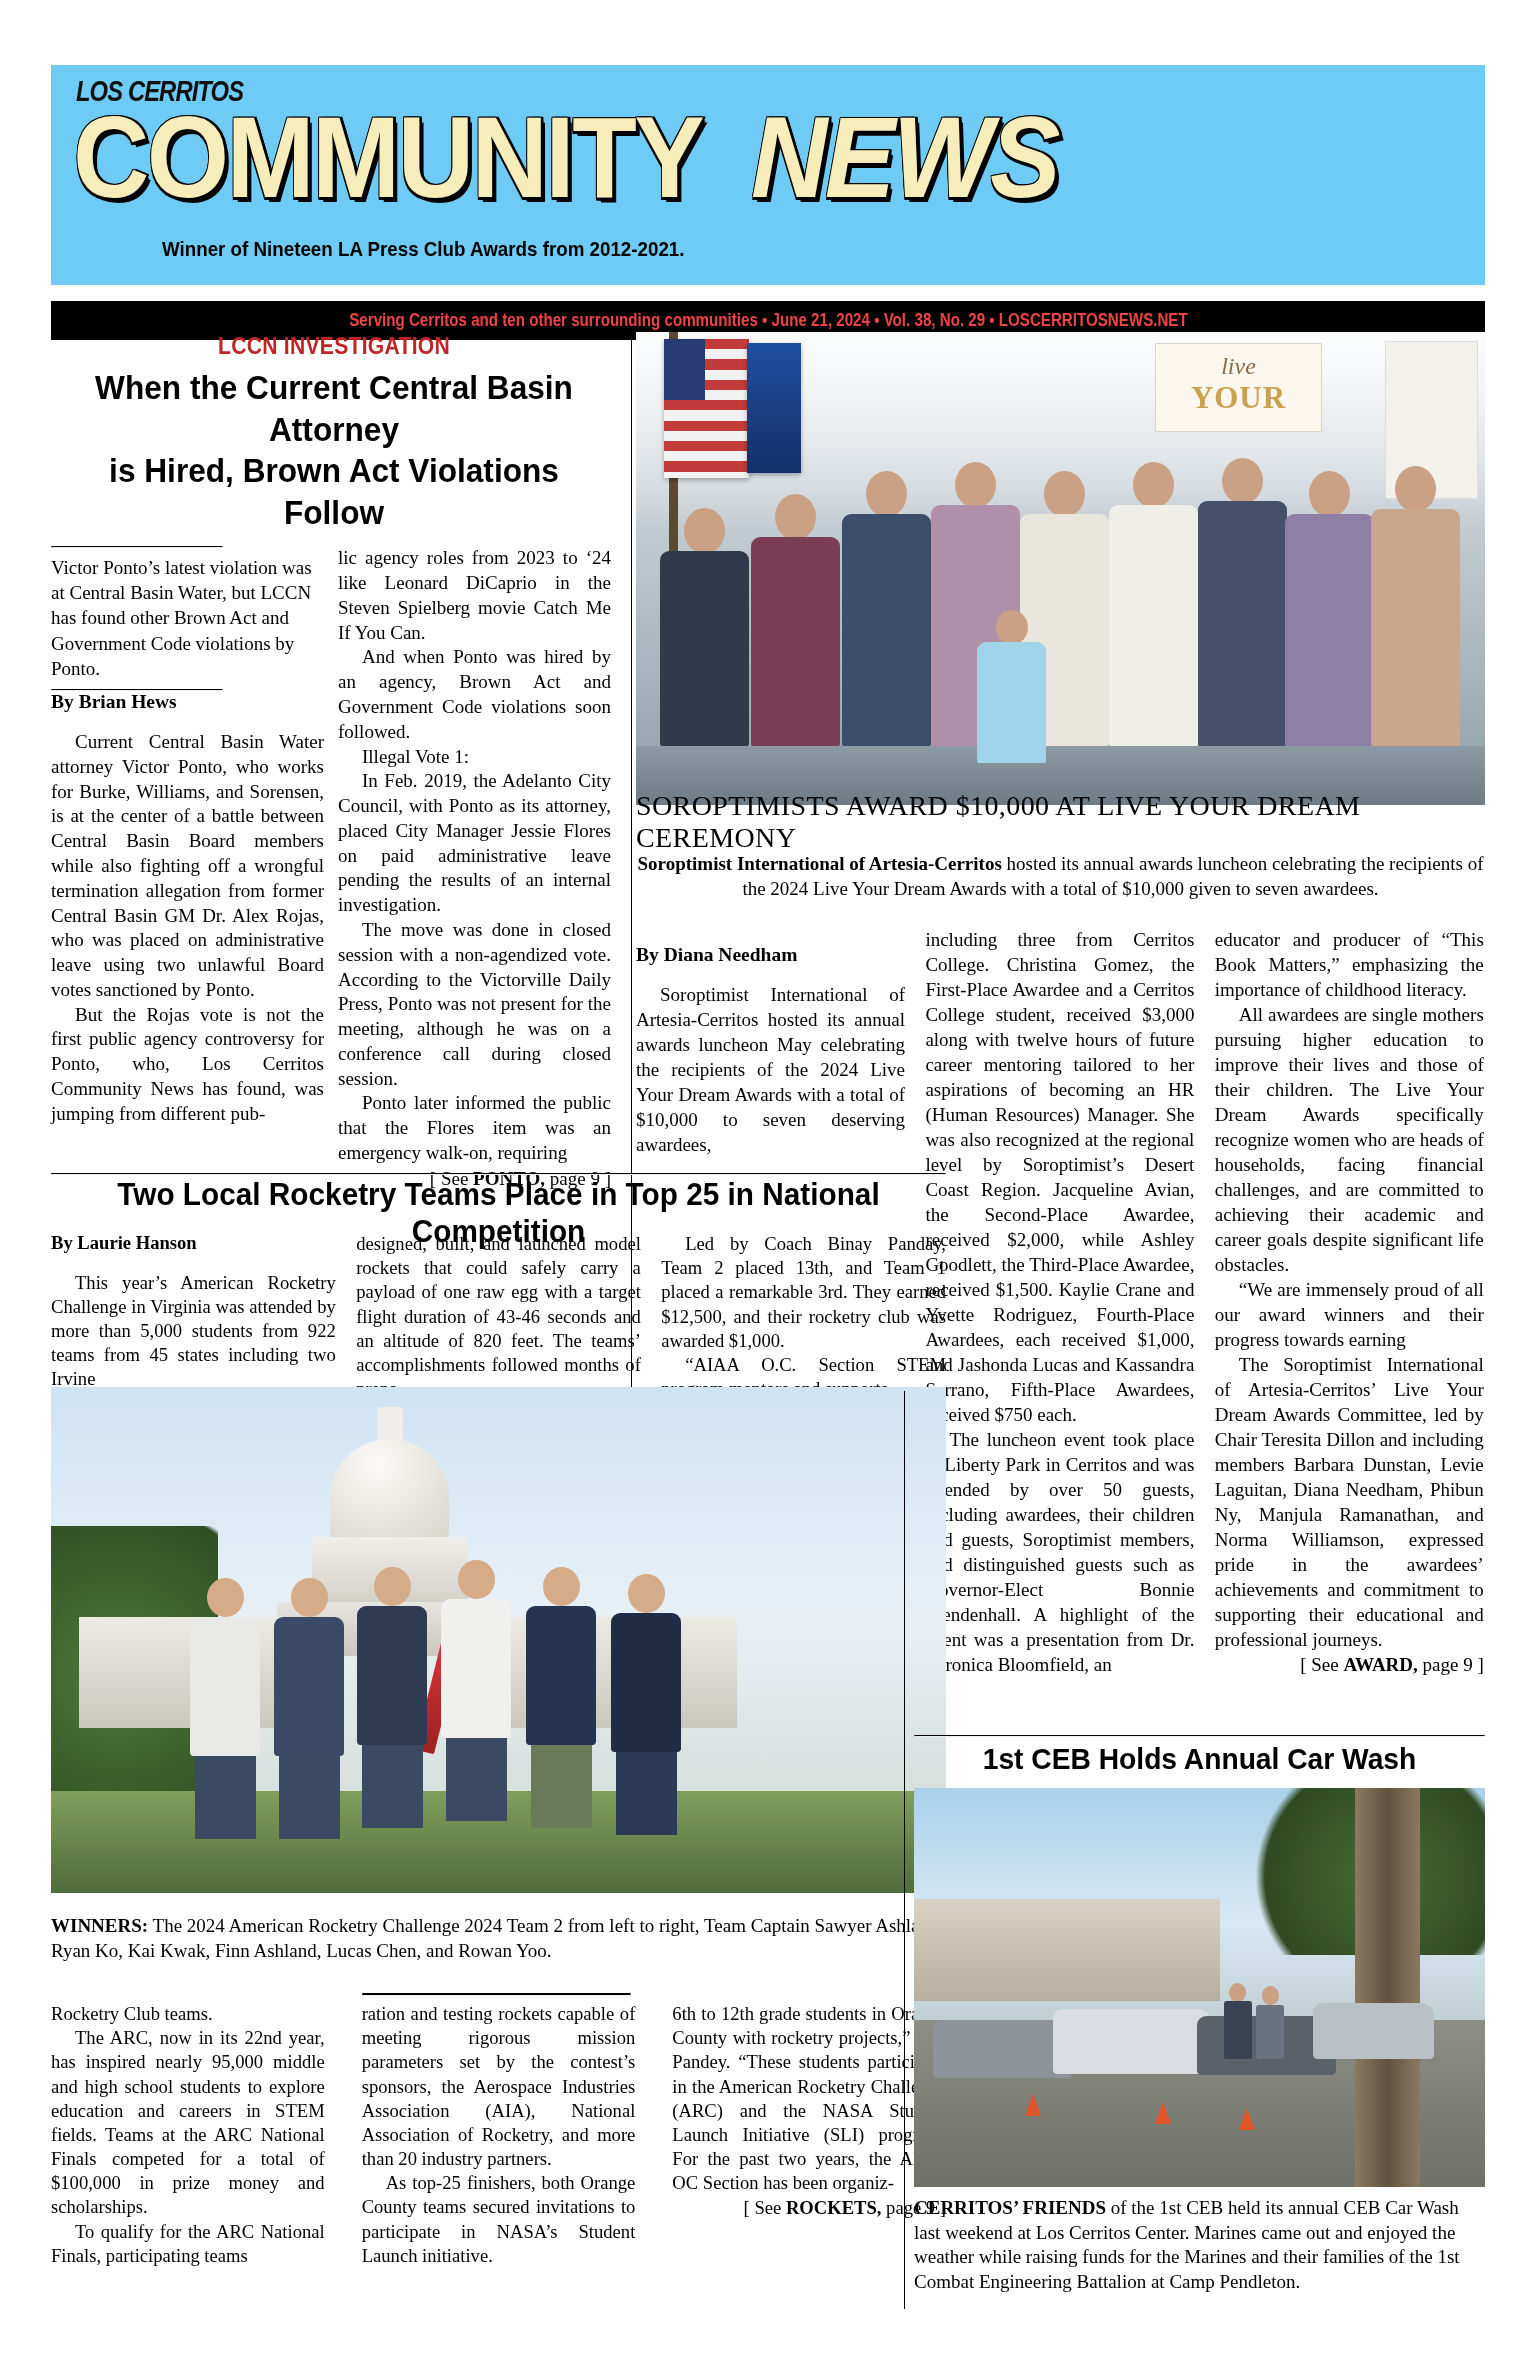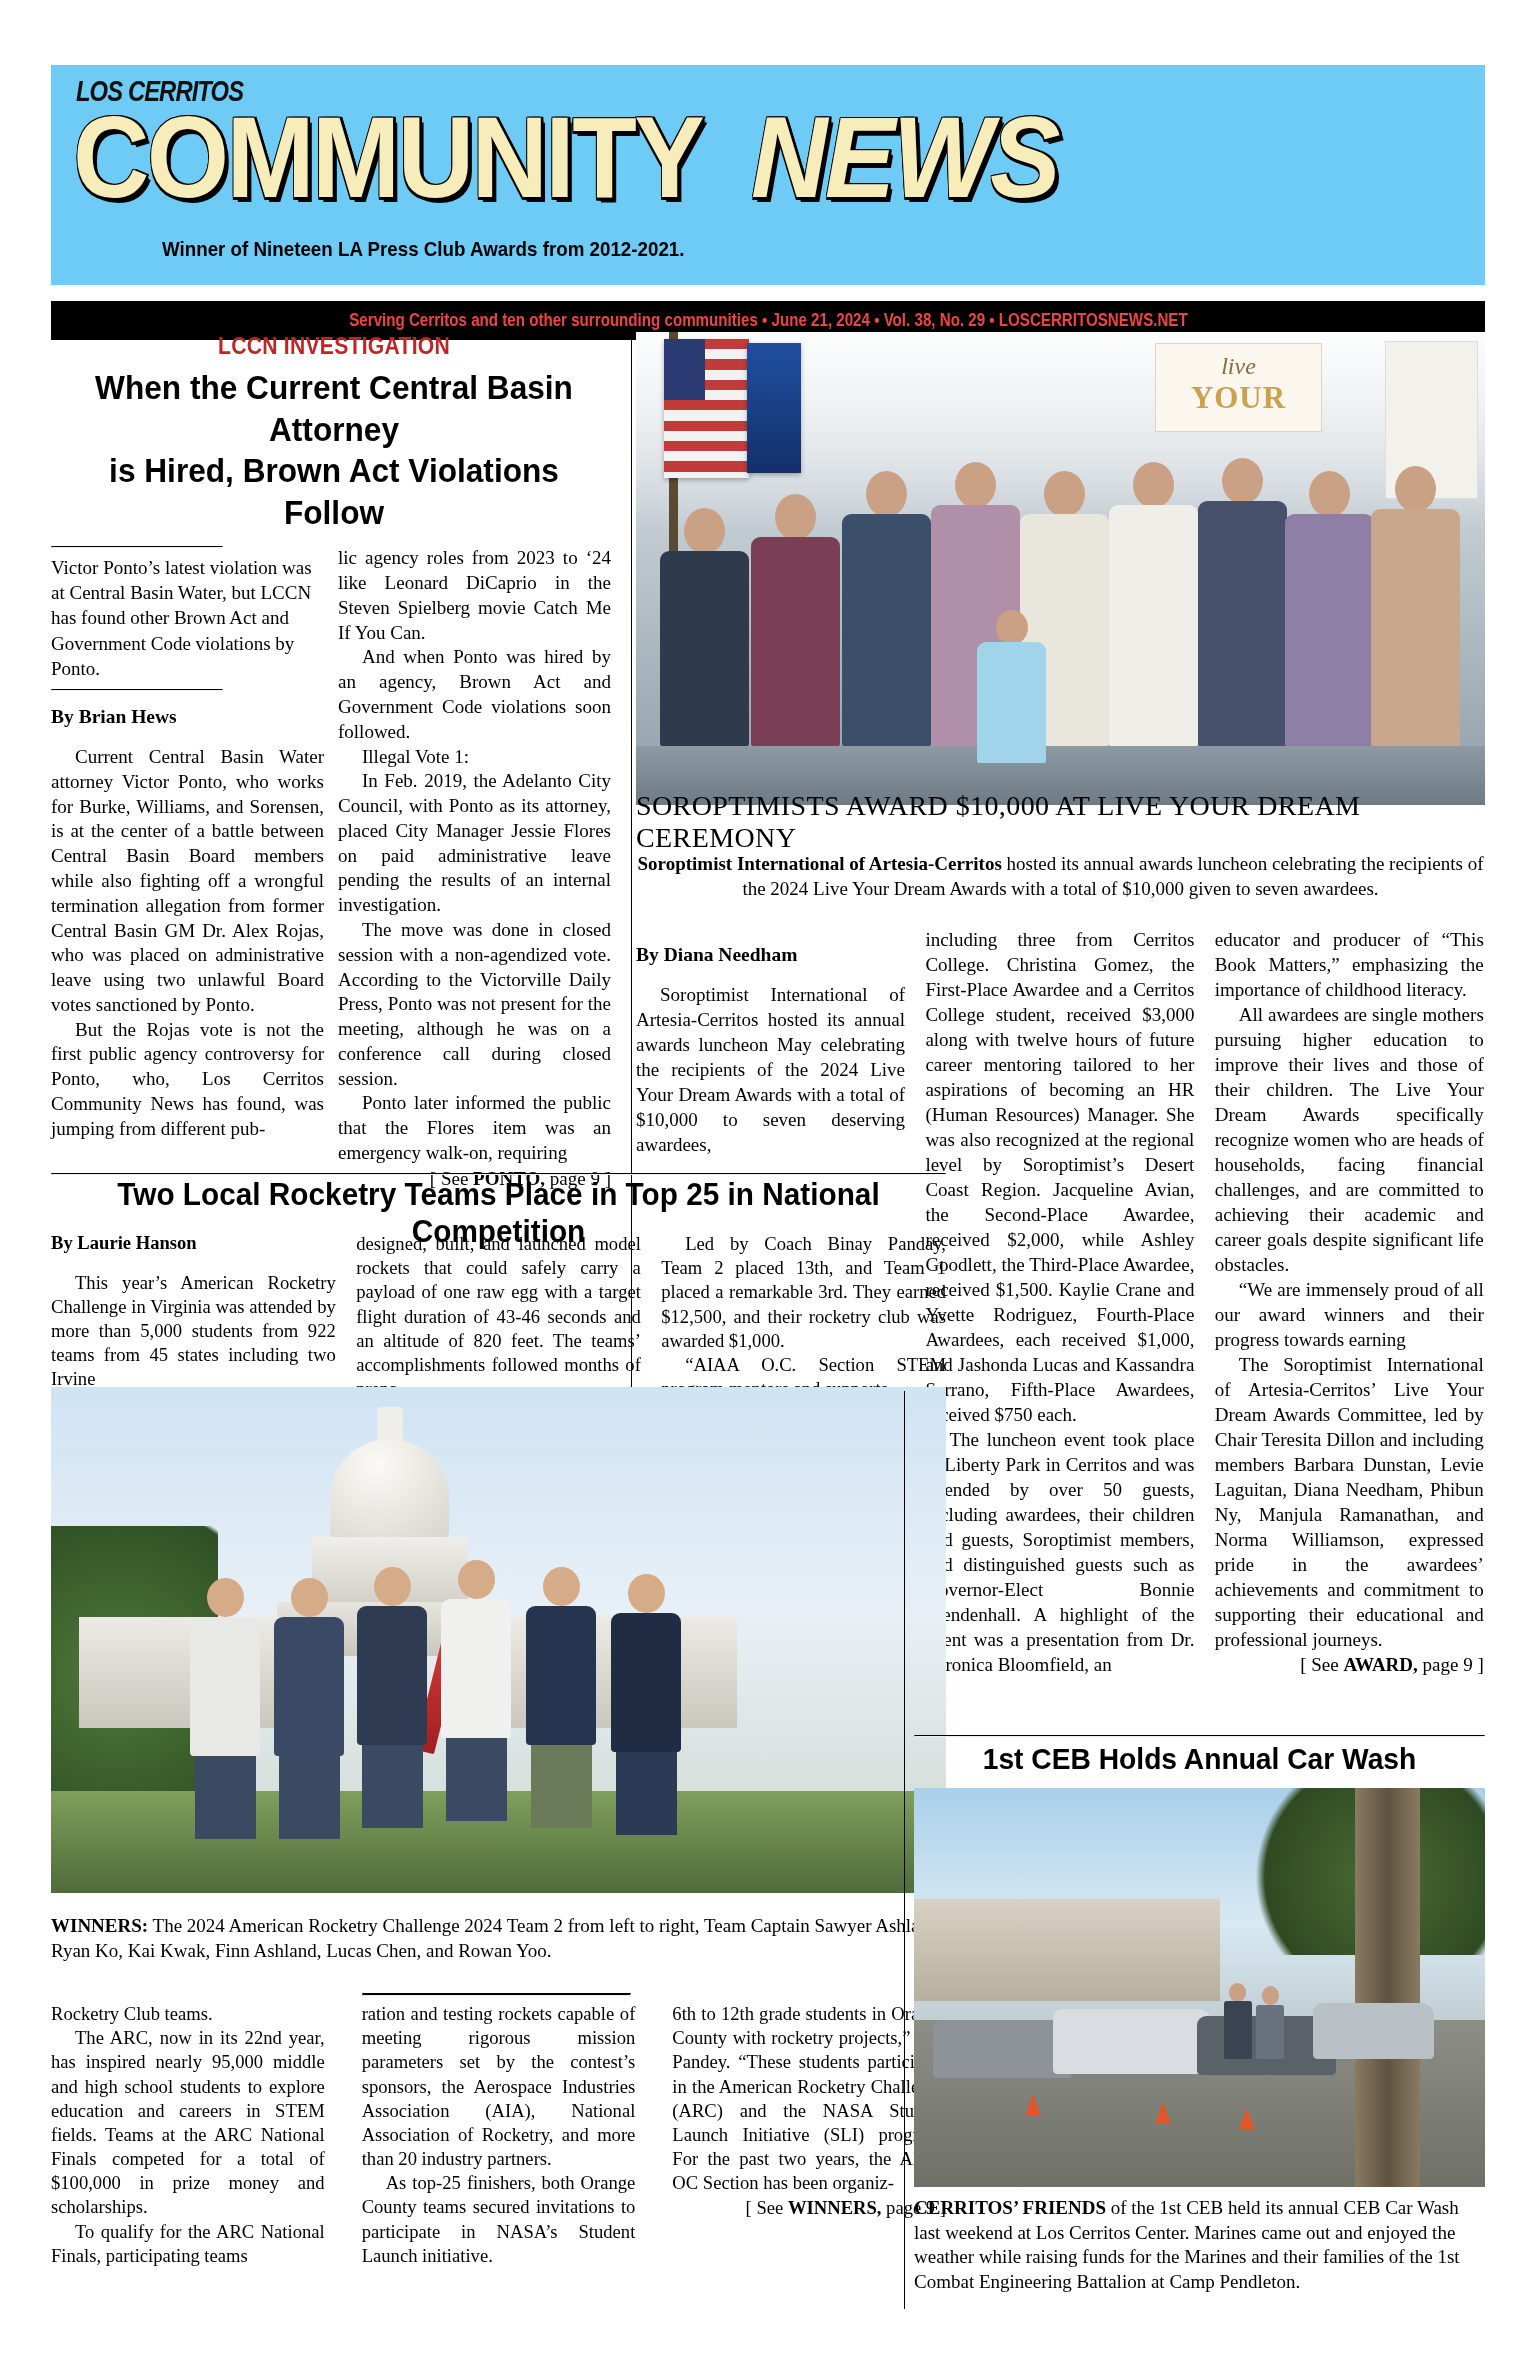--- a/index.html
+++ b/index.html
@@ -76,21 +76,21 @@
     font-weight:700; font-size:34px; line-height:1.22;
     margin-top:7.4px;
     transform:scaleX(0.93);
   }
   .lead-cols { display:flex; gap:14px; margin-top:13px; }
   .lead-col { width:273px; }
   .deck-rule-top { width:172px; border-top:1.9px solid #000; margin:0 0 6.5px 0; }
   .deck-rule-bot { width:172px; border-top:1.9px solid #000; margin:8.3px 0 0 0; }
   .deck-text { font-size:19px; line-height:1.33; }
   .byline {
-    font-weight:700; font-size:19.5px; margin-top:15px;
+    font-weight:700; font-size:19.5px; 
     font-family:"Liberation Serif", serif;
   }
   .body-p {
     font-size:19px; line-height:1.305; text-align:justify;
     text-indent:24px; margin:0;
     hyphens:auto; -webkit-hyphens:auto;
   }
   .body-p.first { margin-top:16.7px; }
   .jump {
     text-align:right; font-size:19px; margin-top:1.9px;
@@ -446,21 +446,21 @@
       <p class="body-p" style="text-indent:0">Rocketry Club teams.</p>
       <p class="body-p">The ARC, now in its 22nd year, has inspired nearly 95,000 middle and high school students to explore education and careers in STEM fields. Teams at the ARC National Finals competed for a total of $100,000 in prize money and scholarships.</p>
       <p class="body-p">To qualify for the ARC National Finals, participating teams</p>
     </div>
     <div class="rock-col2">
       <p class="body-p" style="text-indent:0">ration and testing rockets capable of meeting rigorous mission parameters set by the contest’s sponsors, the Aerospace Industries Association (AIA), National Association of Rocketry, and more than 20 industry partners.</p>
       <p class="body-p">As top-25 finishers, both Orange County teams secured invitations to participate in NASA’s Student Launch initiative.</p>
     </div>
     <div class="rock-col2">
       <p class="body-p" style="text-indent:0">6th to 12th grade students in Orange County with rocketry projects,” said Pandey. “These students participate in the American Rocketry Challenge (ARC) and the NASA Student Launch Initiative (SLI) program. For the past two years, the AIAA OC Section has been organiz-</p>
-      <div class="jump" style="font-size:18.6px"><span>[ See </span><b>WINNERS,</b><span> page 9 ]</span></div>
+      <div class="jump" style="font-size:18.6px"><span>[ See </span><b>ROCKETS,</b><span> page 9 ]</span></div>
     </div>
   </div>
 
   <div class="vline" style="left:904px; top:1391px; height:918px;"></div>
 
   <hr class="ceb-rule">
   <div class="ceb-head">1st CEB Holds Annual Car Wash</div>
 
   <div class="ceb-photo">
     <div class="sky"></div>

